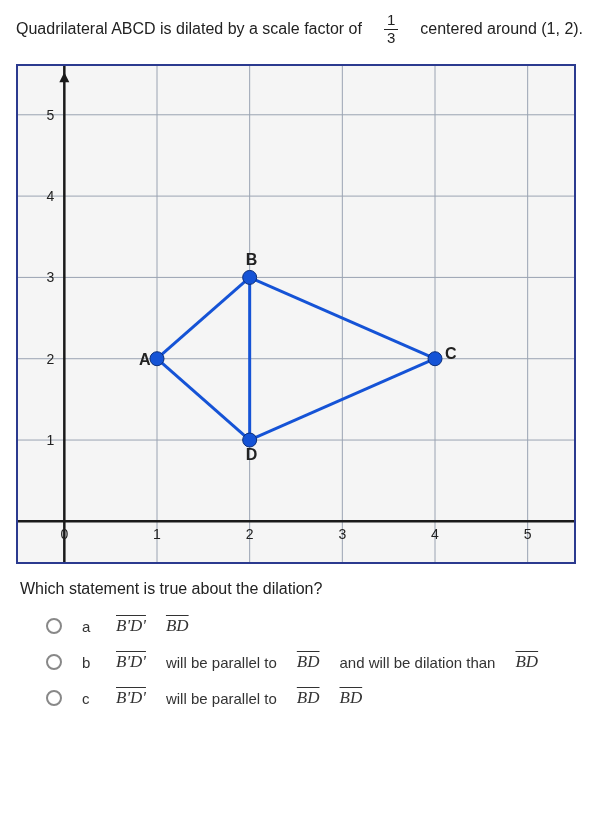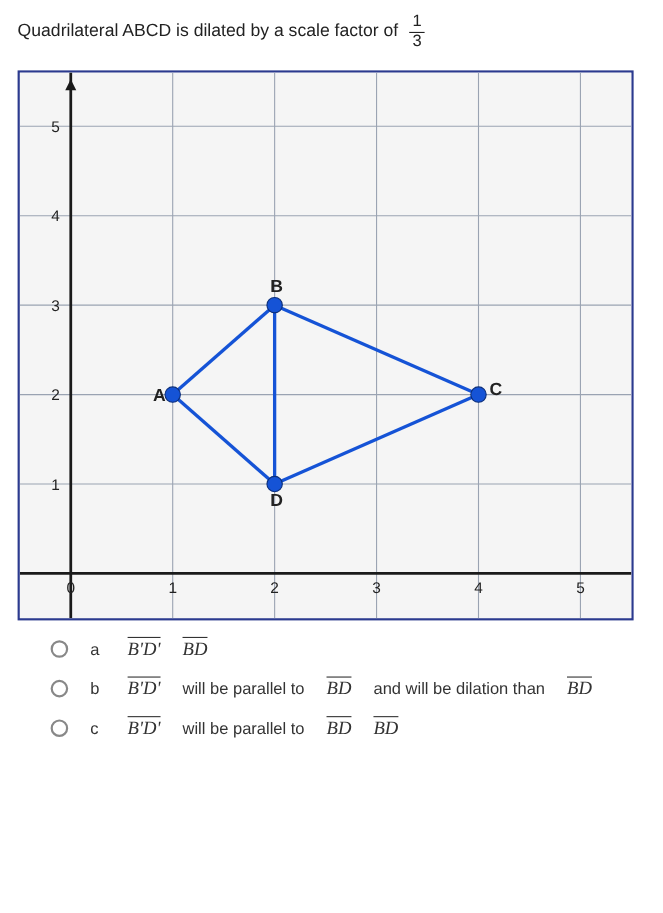--- a/index.html
+++ b/index.html
@@ -1,18 +1,18 @@
 <!DOCTYPE html>
 <html><head>
   <meta charset="utf-8">
   <style>
     * { box-sizing: border-box; margin: 0; padding: 0; }
     body { font-family: Arial, Helvetica, sans-serif; background: #fff; width: 603px; }
     .container { padding: 12px 16px; }
-    .prompt { font-size: 16px; color: #222; line-height: 1.5; display: flex; align-items: center; flex-wrap: wrap; gap: 8px; }
+    .prompt { font-size: 16px; color: #222; line-height: 1.5; display: flex; align-items: center; flex-wrap: wrap; gap: 20px; }
     .fraction { display: inline-flex; flex-direction: column; align-items: center; font-size: 15px; line-height: 1.1; margin: 0 2px; vertical-align: middle; }
     .fraction .num { border-bottom: 1.5px solid #222; padding: 0 3px; }
     .fraction .den { padding: 0 3px; }
     .chart-wrap { margin: 18px 0 16px 0; border: 2px solid #2b3a8f; width: 560px; height: 500px; position: relative; background: #f5f5f5; }
     .question { font-size: 16px; color: #222; margin: 12px 0 18px 4px; }
     .choices { display: flex; flex-direction: column; gap: 16px; padding-left: 30px; }
     .choice { display: flex; align-items: center; gap: 20px; font-size: 15px; color: #333; }
     .radio { width: 16px; height: 16px; border: 2px solid #888; border-radius: 50%; flex-shrink: 0; }
     .choice-label { width: 14px; }
     .choice-text { display: flex; align-items: center; flex-wrap: wrap; gap: 20px; }
@@ -21,20 +21,21 @@
 </head>
 <body>
 
 <div class="container">
   <div class="prompt">
     <span>Quadrilateral ABCD is dilated by a scale factor of</span>
     <span class="fraction">
       <span class="num">1</span>
       <span class="den">3</span>
     </span>
+    <span>centered around (1, 2).</span>
   </div>
 
   <div class="chart-wrap">
     <svg id="chart-svg" width="556" height="496">
         <rect x="0" y="0" width="556" height="496" fill="#f5f5f5"></rect>
         <line x1="46.33333333333333" y1="496" x2="46.33333333333333" y2="0" stroke="#9aa3b2" stroke-width="1"></line>
         <line x1="139" y1="496" x2="139" y2="0" stroke="#9aa3b2" stroke-width="1"></line>
         <line x1="231.66666666666669" y1="496" x2="231.66666666666669" y2="0" stroke="#9aa3b2" stroke-width="1"></line>
         <line x1="324.33333333333337" y1="496" x2="324.33333333333337" y2="0" stroke="#9aa3b2" stroke-width="1"></line>
         <line x1="417" y1="496" x2="417" y2="0" stroke="#9aa3b2" stroke-width="1"></line>
@@ -68,20 +69,21 @@
         <text x="121" y="298.72131147540983" font-size="16" font-weight="bold" fill="#222" font-family="Arial">A</text>
         <circle cx="231.66666666666669" cy="211.40983606557376" r="7" fill="#1553d6" stroke="#0b2e7a" stroke-width="1"></circle>
         <text x="227.66666666666669" y="199.40983606557376" font-size="16" font-weight="bold" fill="#222" font-family="Arial">B</text>
         <circle cx="417" cy="292.72131147540983" r="7" fill="#1553d6" stroke="#0b2e7a" stroke-width="1"></circle>
         <text x="427" y="292.72131147540983" font-size="16" font-weight="bold" fill="#222" font-family="Arial">C</text>
         <circle cx="231.66666666666669" cy="374.03278688524586" r="7" fill="#1553d6" stroke="#0b2e7a" stroke-width="1"></circle>
         <text x="227.66666666666669" y="394.03278688524586" font-size="16" font-weight="bold" fill="#222" font-family="Arial">D</text>
       </svg>
   </div>
 
+  <div class="question">Which statement is true about the dilation?</div>
 
   <div class="choices">
     <div class="choice">
       <span class="radio"></span>
       <span class="choice-label">a</span>
       <span class="choice-text">
         <span class="overline">B'D'</span>
         <span class="overline">BD</span>
       </span>
     </div>

